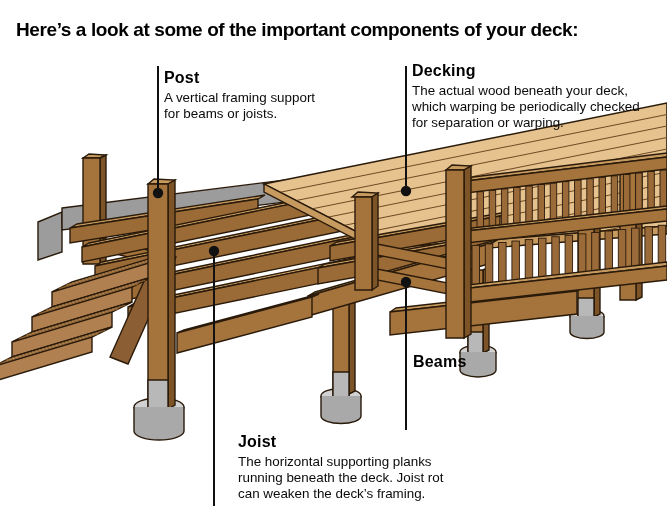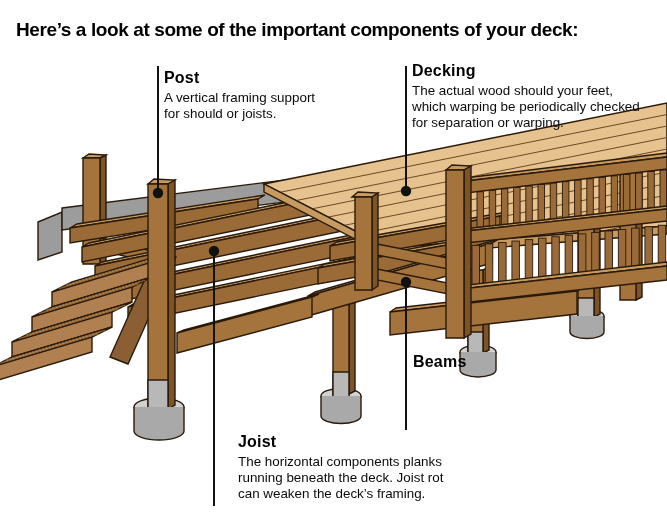--- a/index.html
+++ b/index.html
@@ -231,33 +231,33 @@
       <circle cx="214" cy="251" r="5.2"></circle>
       <circle cx="406" cy="282" r="5.2"></circle>
     </g>
   </svg>
 
   <div class="title">Here’s a look at some of the important components of your deck:</div>
 
   <div class="lbl" id="lbl-post">
     <div class="hd">Post</div>
     <div class="desc-line">A vertical framing support</div>
-    <div class="desc-line">for should or joists.</div>
+    <div class="desc-line">for beams or joists.</div>
   </div>
 
   <div class="lbl" id="lbl-decking">
     <div class="hd">Decking</div>
-    <div class="desc-line">The actual wood should your feet,</div>
+    <div class="desc-line">The actual wood beneath your deck,</div>
     <div class="desc-line">which warping be periodically checked</div>
     <div class="desc-line">for separation or warping.</div>
   </div>
 
   <div class="lbl" id="lbl-joist">
     <div class="hd">Joist</div>
-    <div class="desc-line">The horizontal components planks</div>
+    <div class="desc-line">The horizontal supporting planks</div>
     <div class="desc-line">running beneath the deck. Joist rot</div>
     <div class="desc-line">can weaken the deck’s framing.</div>
   </div>
 
   <div class="lbl" id="lbl-beams">
     <div class="hd">Beams</div>
   </div>
 
 </div>
 

